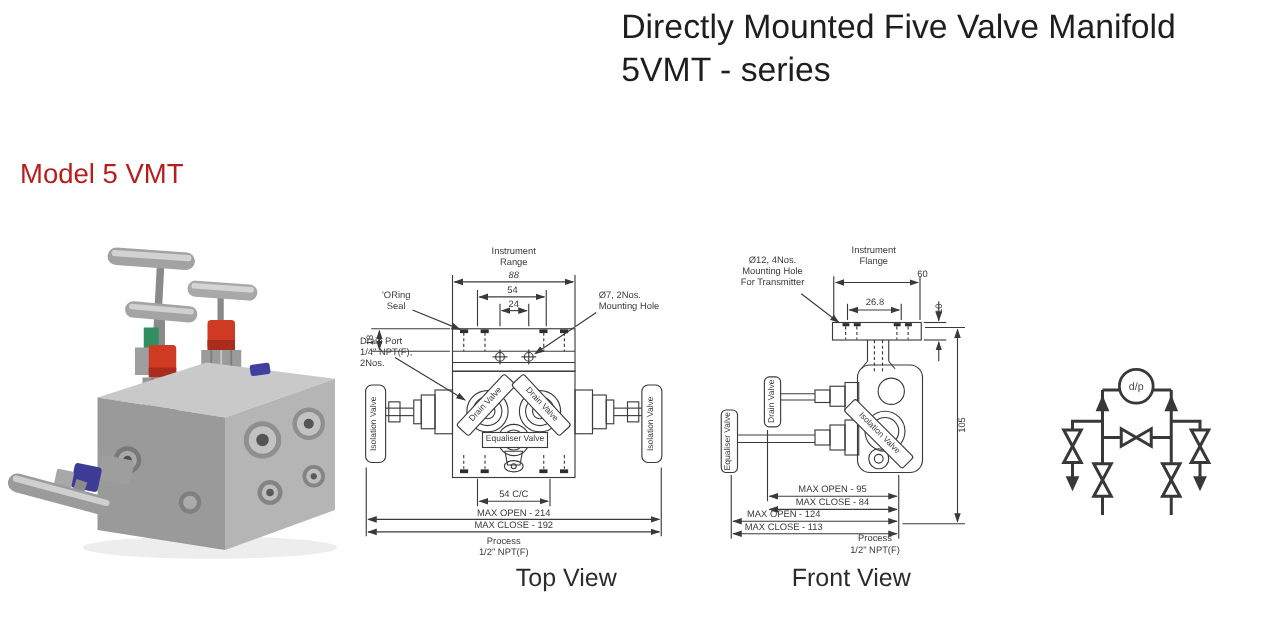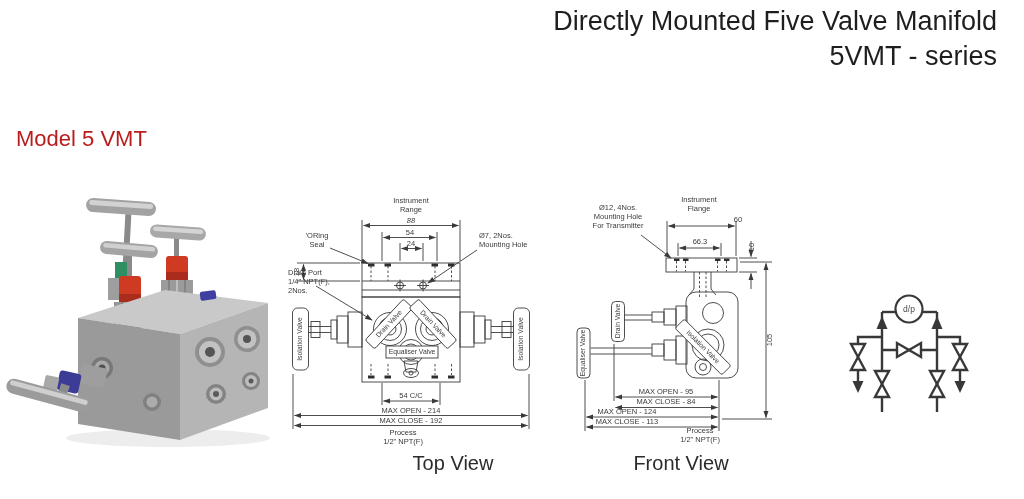--- a/index.html
+++ b/index.html
@@ -7,21 +7,21 @@
         font-family:"Liberation Sans","DejaVu Sans",sans-serif;color:#2e2e2e;}
   .artlayer{position:absolute;left:0;top:0;width:1024px;height:499px;}
   .lbl{position:absolute;font-size:7.5px;line-height:1.15;color:#3a3a3a;white-space:nowrap;
        transform:translate(-50%,-50%);text-align:center;}
   .lbl.r90{transform:translate(-50%,-50%) rotate(-90deg);}
   .lbl.rm47{transform:translate(-50%,-50%) rotate(-47deg);}
   .lbl.rp47{transform:translate(-50%,-50%) rotate(47deg);}
   .lbl.rp45{transform:translate(-50%,-50%) rotate(45deg);}
   .lblblock{position:absolute;font-size:7.5px;line-height:1.22;color:#3a3a3a;white-space:nowrap;}
   .lblblock.ctr{transform:translateX(-50%);text-align:center;}
-  .title{position:absolute;left:497px;top:4px;width:500px;text-align:right;
+  .title{position:absolute;left:497px;top:4px;width:500px;text-align:left;
          font-size:27px;line-height:1.28;color:#1e1e1e;}
   .model{position:absolute;left:16px;top:126px;font-size:22px;color:#b91c1c;}
   .caption{position:absolute;font-size:20px;color:#2b2b2b;transform:translateX(-50%);white-space:nowrap;}
 </style>
 </head>
 <body>
 
 <div class="page">
 
   <svg class="artlayer" viewBox="0 0 1024 499" xmlns="http://www.w3.org/2000/svg">
@@ -313,21 +313,21 @@
     <div>Process</div>
     <div>1/2" NPT(F)</div>
   </div>
   <span class="caption" style="left:410px;top:452px;margin-left:43px;">Top View</span>
 
   <div class="lblblock ctr" style="left:699px;top:195px;">
     <div>Instrument</div>
     <div>Flange</div>
   </div>
   <span class="lbl" style="left:738px;top:220px;">60</span>
-  <span class="lbl" style="left:700px;top:242px;">66.3</span>
+  <span class="lbl" style="left:700px;top:242px;">26.8</span>
   <div class="lblblock ctr" style="left:618px;top:203px;">
     <div>Ø12, 4Nos.</div>
     <div>Mounting Hole</div>
     <div>For Transmitter</div>
   </div>
   <span class="lbl r90" style="left:752px;top:247px;">10</span>
   <span class="lbl r90" style="left:770px;top:340px;">105</span>
   <span class="lbl r90" style="left:618px;top:321px;font-size:6.8px;">Drain Valve</span>
   <span class="lbl r90" style="left:583px;top:353px;font-size:6.8px;">Equaliser Valve</span>
   <span class="lbl rp45" style="left:703px;top:347px;font-size:6.8px;">Isolation Valve</span>

